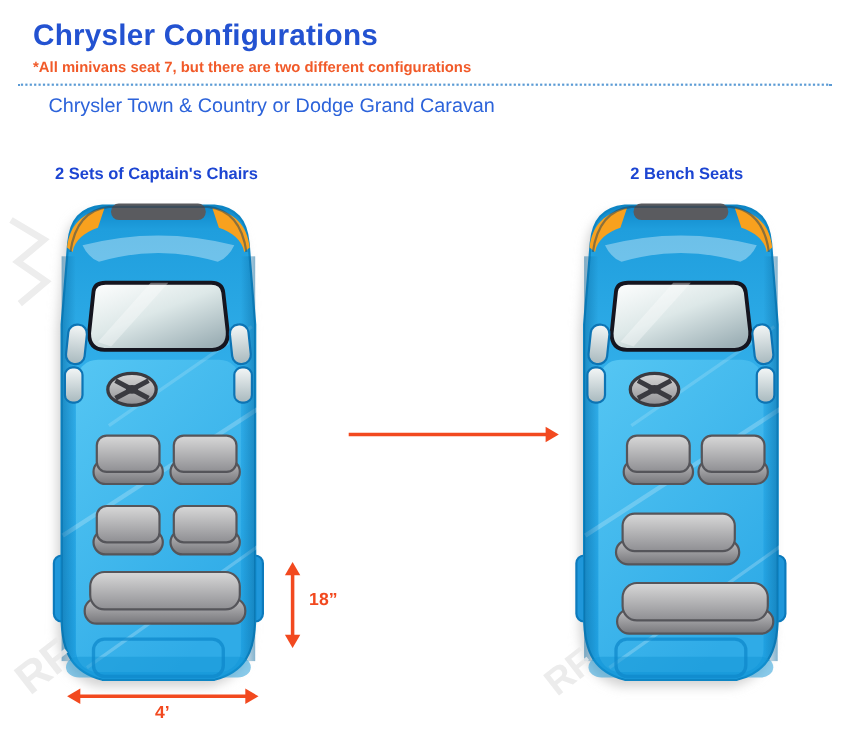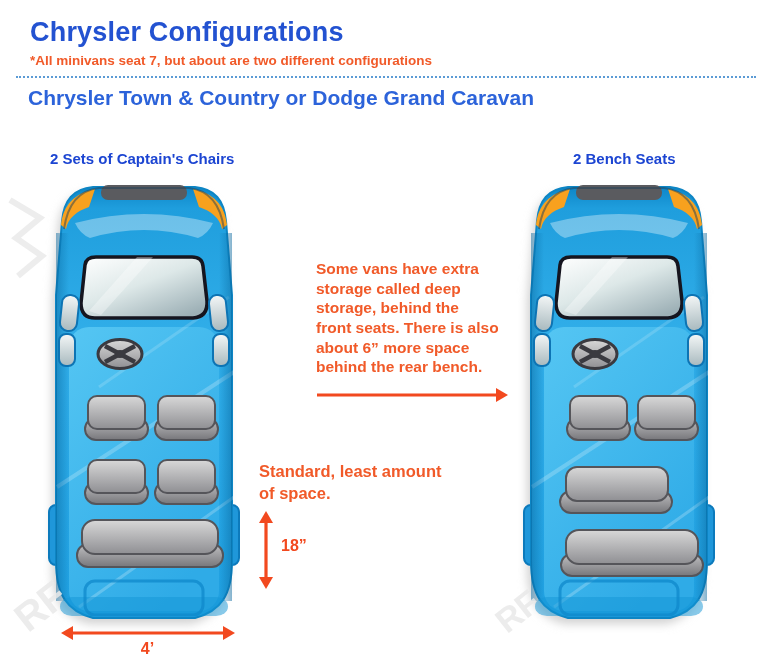--- a/index.html
+++ b/index.html
@@ -5,21 +5,21 @@
   html,body{margin:0;padding:0;background:#fff;}
   .stage{
     position:relative;width:768px;height:672px;background:#ffffff;overflow:hidden;
     font-family:"Liberation Sans",sans-serif;
   }
   .abs{position:absolute;}
   
   .title{left:30px;top:17px;font-size:27px;font-weight:bold;color:#2352d1;letter-spacing:.2px;}
   .subtitle{left:30px;top:53px;font-size:13.5px;font-weight:bold;color:#f15a29;}
   .divider{left:16px;top:76px;width:740px;height:0;border-top:2px dotted #5b9bd5;}
-  .model-line{left:28px;top:86px;font-size:21px;font-weight:700;color:#2c63da;}
+  .model-line{left:44px;top:86px;font-size:18px;font-weight:400;color:#2c63da;}
   .van-label{font-size:15px;font-weight:bold;color:#1c45d2;}
   .van-label.left{left:50px;top:150px;text-align:center;}
   .van-label.right{left:573px;top:150px;}
   
   .note{white-space:pre-line;color:#f15a29;font-weight:600;}
   .note1{left:316px;top:259px;width:200px;font-size:15.5px;line-height:1.27;}
   .note2{left:259px;top:461px;width:190px;font-size:16.5px;line-height:1.33;}
   .dim-label{color:#f2491f;font-weight:600;font-size:16px;}
   .lbl-18{left:281px;top:537px;text-align:right;}
   .lbl-4{left:60px;top:640px;width:175px;text-align:center;}
@@ -77,21 +77,21 @@
           <stop offset="1" stop-color="#09689f" stop-opacity="0"></stop>
       </linearGradient>
       <filter id="fShadow" x="-20%" y="-20%" width="140%" height="140%">
         <feGaussianBlur stdDeviation="5"></feGaussianBlur>
       </filter>
       <path id="vanBody" d="M 44 10 L 146 10 C 166 12 175 23 177 44 L 183 118 L 183 384 C 183 418 172 434 146 441 L 44 441 C 18 434 7 418 7 384 L 7 118 L 13 44 C 15 23 24 12 44 10 Z"></path>
     </defs>
   </svg>
 
   <div class="abs title">Chrysler Configurations</div>
-  <div class="abs subtitle">*All minivans seat 7, but about are two different configurations</div>
+  <div class="abs subtitle">*All minivans seat 7, but there are two different configurations</div>
   <div class="abs divider"></div>
   <div class="abs model-line">Chrysler Town &amp; Country or Dodge Grand Caravan</div>
 
   <div class="abs van-label left">2 Sets of Captain's Chairs</div>
   <div class="abs van-label right">2 Bench Seats</div>
 
   <svg class="van left" viewBox="0 0 190 460">
     <use href="#vanBody" transform="translate(-4,6)" fill="#d2d2d2" filter="url(#fShadow)"></use>
     <g>
       <rect x="0" y="328" width="16" height="60" rx="7" fill="#1f97da" stroke="#0c7abc" stroke-width="2"></rect>
@@ -202,33 +202,25 @@
         <rect x="36" y="314" width="112" height="22" rx="11" fill="url(#gSeatC)"></rect>
         <rect x="42" y="290" width="102" height="34" rx="11" fill="url(#gSeatB)"></rect>
       </g>
       <g>
         <rect x="37" y="377" width="142" height="22" rx="11" fill="url(#gSeatC)"></rect>
         <rect x="42" y="353" width="132" height="34" rx="13" fill="url(#gSeatB)"></rect>
       </g>
     </g>
   </svg>
 
-  <div class="abs note note1">Some vans have extra
-storage called deep
-storage, behind the
-front seats. There is also
-about 6” more space
-behind the rear bench.</div>
   <svg class="arrow-svg" style="left:315px;top:387px" width="194" height="16">
     <line x1="2" y1="8" x2="182" y2="8" stroke="#f2491f" stroke-width="3.2"></line>
     <polygon points="181,1 181,15 193,8" fill="#f2491f"></polygon>
   </svg>
 
-  <div class="abs note note2">Standard, least amount
-of space.</div>
 
   <svg class="arrow-svg" style="left:257px;top:510px" width="18" height="80">
     <line x1="9" y1="11" x2="9" y2="69" stroke="#f2491f" stroke-width="3.2"></line>
     <polygon points="2,13 16,13 9,1" fill="#f2491f"></polygon>
     <polygon points="2,67 16,67 9,79" fill="#f2491f"></polygon>
   </svg>
   <div class="abs dim-label lbl-18">18”</div>
 
   <svg class="arrow-svg" style="left:60px;top:624px" width="176" height="18">
     <line x1="11" y1="9" x2="165" y2="9" stroke="#f2491f" stroke-width="3.2"></line>

